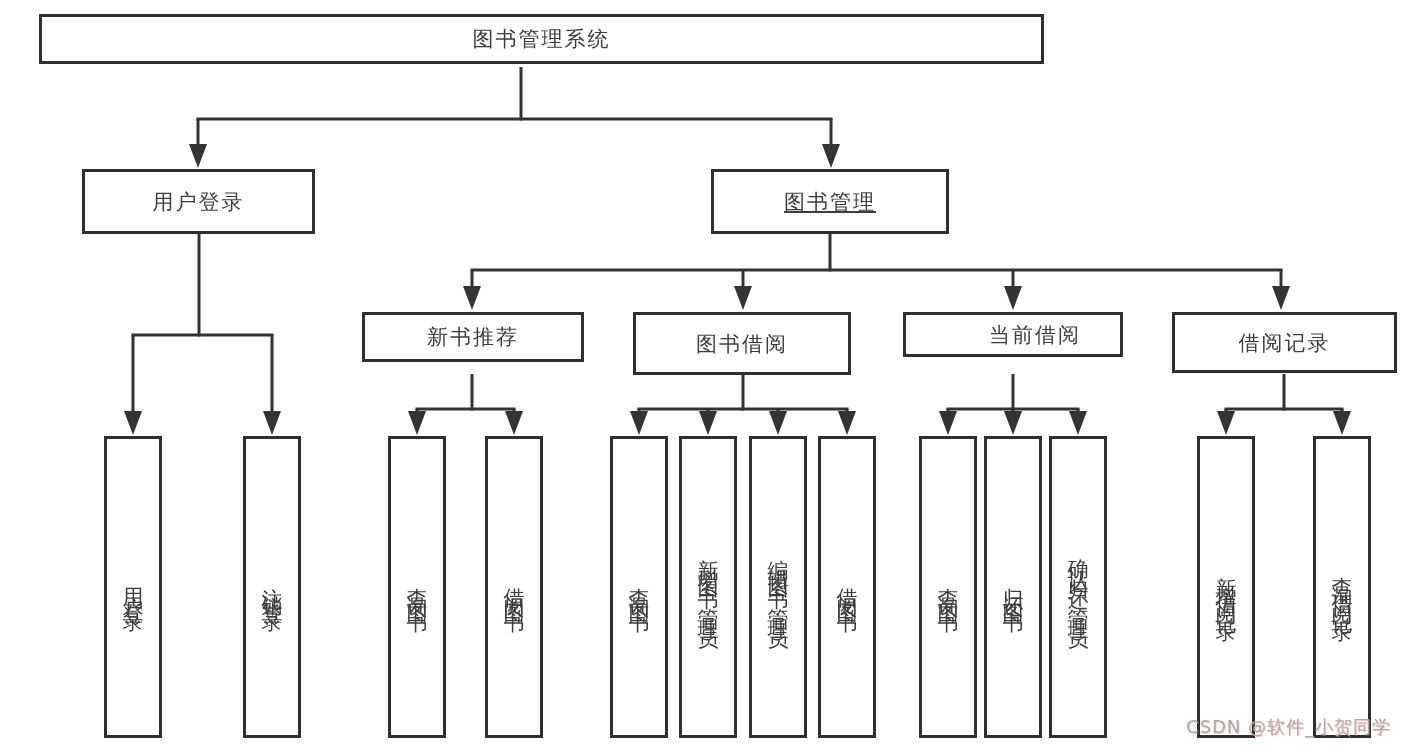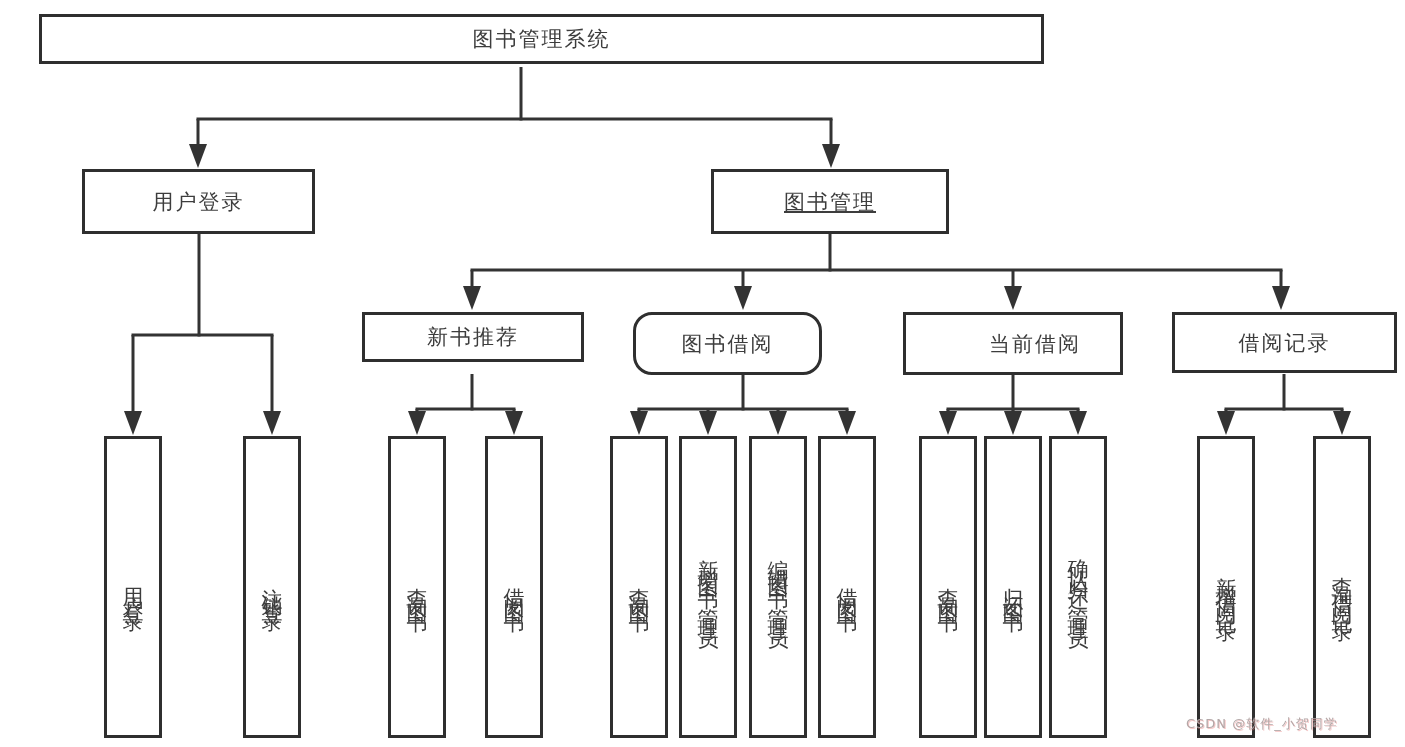--- a/index.html
+++ b/index.html
@@ -44,21 +44,21 @@
     color: #3d3d3d;
     white-space: nowrap;
   }
   .ls8  { letter-spacing: 8px; }
   .ls9  { letter-spacing: 9px; }
   .ls10 { letter-spacing: 10px; }
   #watermark {
     position: absolute;
     left: 1186px;
     top: 715px;
-    font-size: 13px;
+    font-size: 18px;
     letter-spacing: 1px;
     color: #b3a7a7;
     text-shadow: 1px 1px 0 rgba(235, 130, 130, 0.45);
     white-space: nowrap;
     z-index: 5;
   }
 </style>
 </head>
 <body>
 
@@ -147,24 +147,24 @@
   <div class="box" style="left:82px; top:169px; width:233px; height:65px;">
     <span class="hlabel">用户登录</span>
   </div>
   <div class="box" style="left:711px; top:169px; width:238px; height:65px;text-decoration:underline;">
     <span class="hlabel">图书管理</span>
   </div>
 
   <div class="box" style="left:362px; top:312px; width:222px; height:50px;">
     <span class="hlabel">新书推荐</span>
   </div>
-  <div class="box" style="left:633px; top:312px; width:189px; height:63px;border-radius:19px;">
+  <div class="box" style="left:633px; top:312px; width:218px; height:63px;">
     <span class="hlabel">图书借阅</span>
   </div>
-  <div class="box" style="left:903px; top:312px; width:220px; height:63px;padding-left:44px;">
+  <div class="box" style="left:903px; top:312px; width:220px; height:45px;padding-left:44px;">
     <span class="hlabel">当前借阅</span>
   </div>
   <div class="box" style="left:1172px; top:312px; width:225px; height:61px;">
     <span class="hlabel">借阅记录</span>
   </div>
 
   <div class="box leaf" style="left:104px; top:436px; width:58px; height:302px;">
     <span class="vlabel ls8">用户登录</span>
   </div>
   <div class="box leaf" style="left:243px; top:436px; width:58px; height:302px;">

